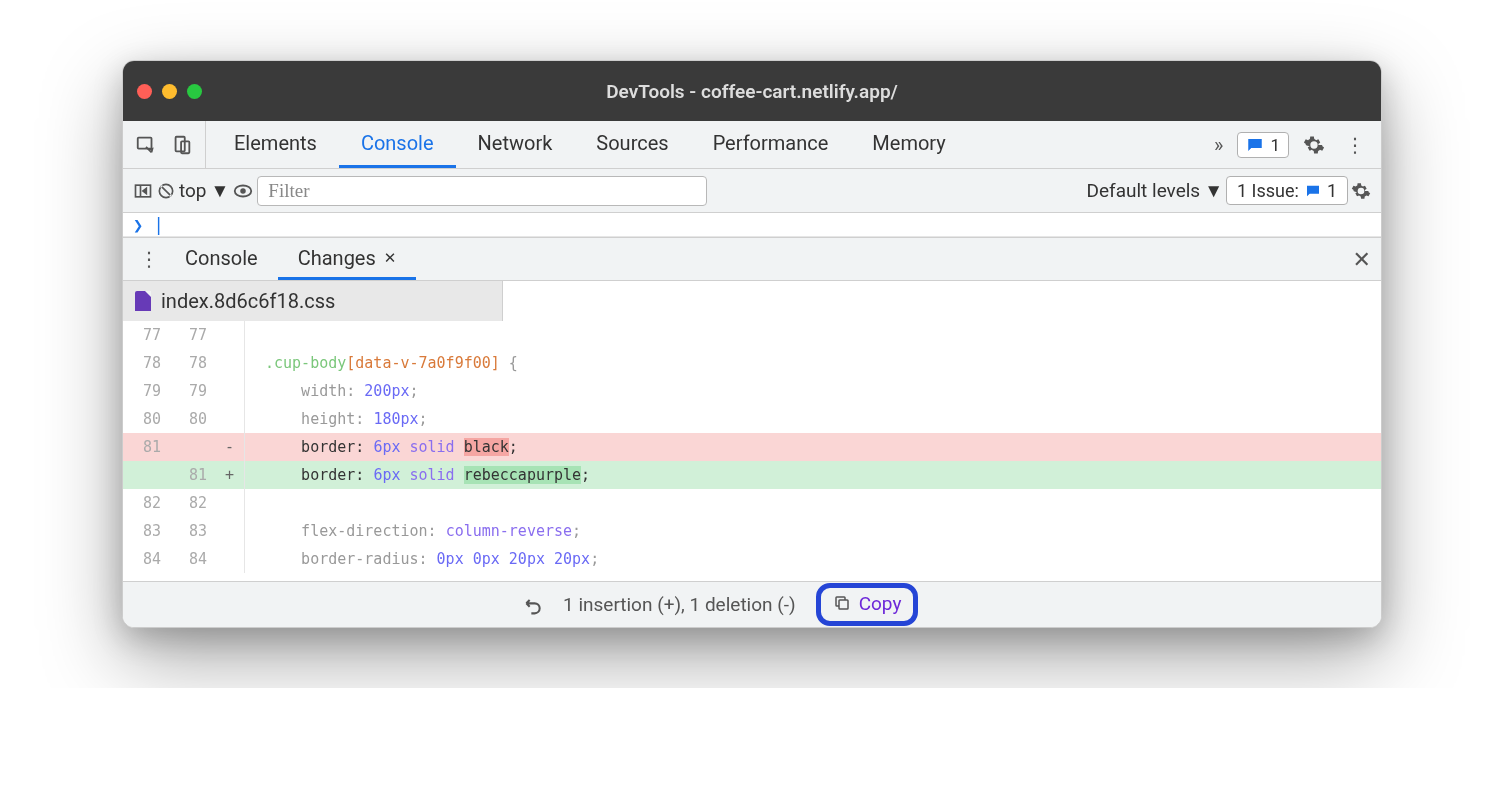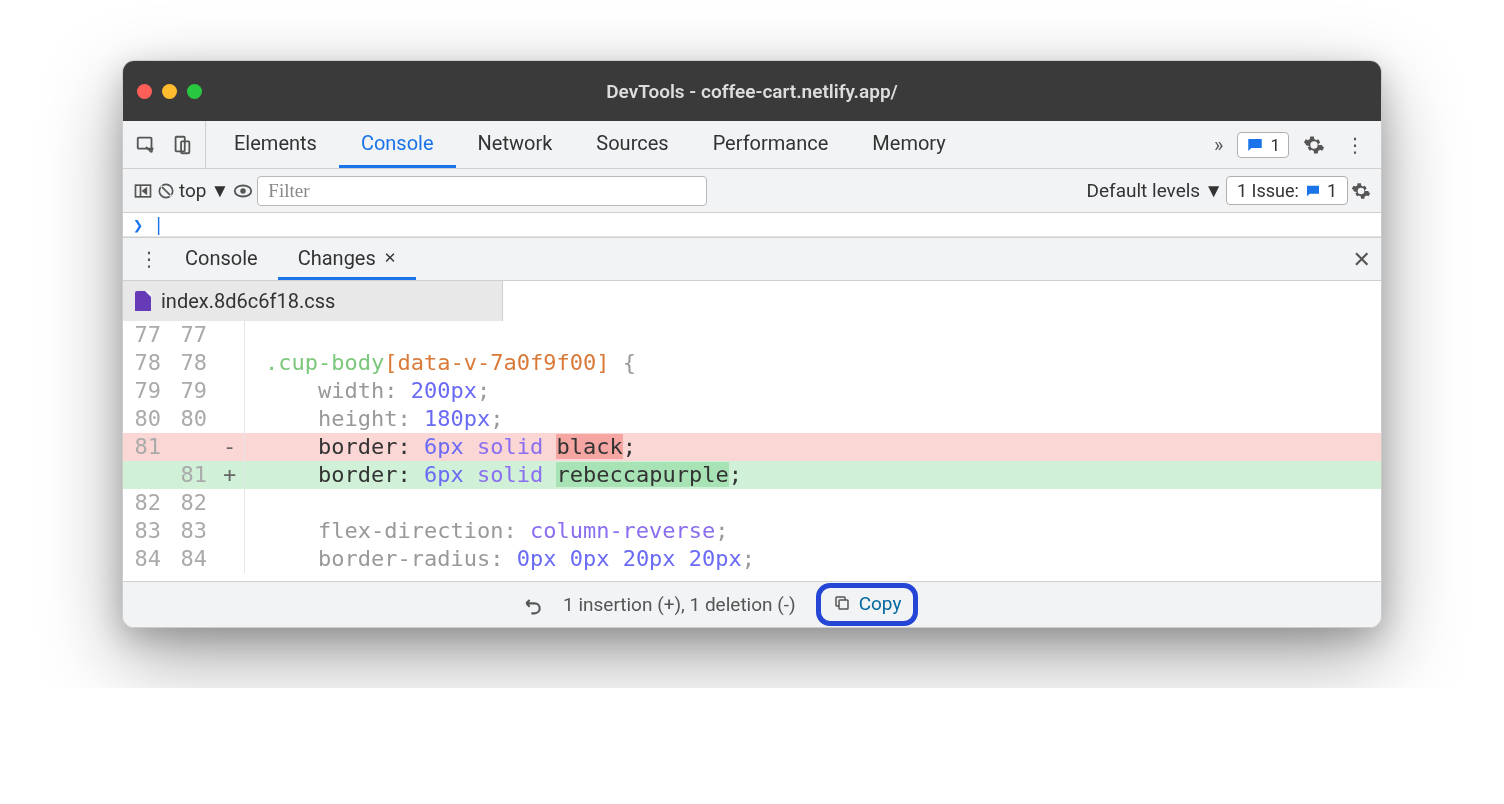--- a/index.html
+++ b/index.html
@@ -28,40 +28,40 @@
 .issue-badge { display: flex; align-items: center; gap: 6px; background: #fff; border: 1px solid #b0b0b0; border-radius: 4px; padding: 3px 10px; font-size: 18px; color: #333; }
 .prompt { height: 24px; display: flex; align-items: center; padding: 0 10px; color: #1a73e8; font-size: 17px; font-family: Menlo, monospace; border-bottom: 1px solid #e6e6e6; }
 .drawerbar { height: 44px; background: #f1f3f4; border-top: 1px solid #cfcfcf; border-bottom: 1px solid #cfcfcf; display: flex; align-items: center; padding: 0 10px; gap: 0; }
 .dtab { padding: 0 20px; color: #333; font-size: 20px; height: 100%; display: flex; align-items: center; gap: 8px; cursor: pointer; border-bottom: 3px solid transparent; }
 .dtab.active { border-bottom: 3px solid #1a73e8; }
 .panel { display: flex; height: 300px; flex-direction: column; }
 .sidebar { width: 380px; border-right: 1px solid #cfcfcf; }
 .file-item { display: flex; align-items: center; gap: 10px; padding: 8px 12px; background: #e8e8e8; font-size: 20px; color: #333; }
 .file-icon { width: 16px; height: 20px; background: #673ab7; display: inline-block; border-radius: 2px 2px 0 0; position: relative; }
 .file-icon::after { content: ""; position: absolute; top: 0; right: 0; border-style: solid; border-width: 0 6px 6px 0; border-color: transparent #f1f3f4 transparent transparent; }
-.diff { flex: 1; font-family: Menlo, Consolas, monospace; font-size: 22px; line-height: 28px; overflow: auto; }
+.diff { flex: 1; font-family: Menlo, Consolas, monospace; font-size: 15px; line-height: 28px; overflow: auto; }
 .diff-row { display: flex; }
 .ln { width: 46px; text-align: right; padding-right: 8px; color: #aaa; }
 .op { width: 30px; text-align: center; color: #666; border-right: 1px solid #e6e6e6; }
 .code { flex: 1; padding-left: 20px; white-space: pre; }
 .row-unchanged .code { color: #999; }
 .row-del { background: #fad6d5; }
 .row-del .code { color: #333; }
 .row-add { background: #d1f0d8; }
 .row-add .code { color: #333; }
 .op-del { background: #fad6d5; }
 .op-add { background: #d1f0d8; }
 .hl-del { background: #f5a6a3; }
 .hl-add { background: #a7e3b5; }
 .tk-cls { color: #7bc77b; }
 .tk-attr { color: #d97a3a; }
 .tk-num { color: #6a6af5; }
 .tk-ident { color: #8a6eef; }
 .footer { height: 46px; border-top: 1px solid #cfcfcf; background: #f1f3f4; display: flex; align-items: center; padding: 0 26px 0 400px; gap: 20px; font-size: 19px; color: #555; }
-.copy-btn { display: inline-flex; align-items: center; gap: 8px; color: #0369a1; }
+.copy-btn { display: inline-flex; align-items: center; gap: 8px; color: #6d28d9; }
 .highlight-ring { border: 5px solid #2545d6; border-radius: 14px; padding: 4px 12px; }
 .close-x { font-size: 22px; color: #555; cursor:pointer; }
 .kebab { color:#555; font-size:20px; padding:0 6px; cursor:pointer; }
 </style>
 </head>
 <body>
 
 <div class="window">
 
   <div class="titlebar">

